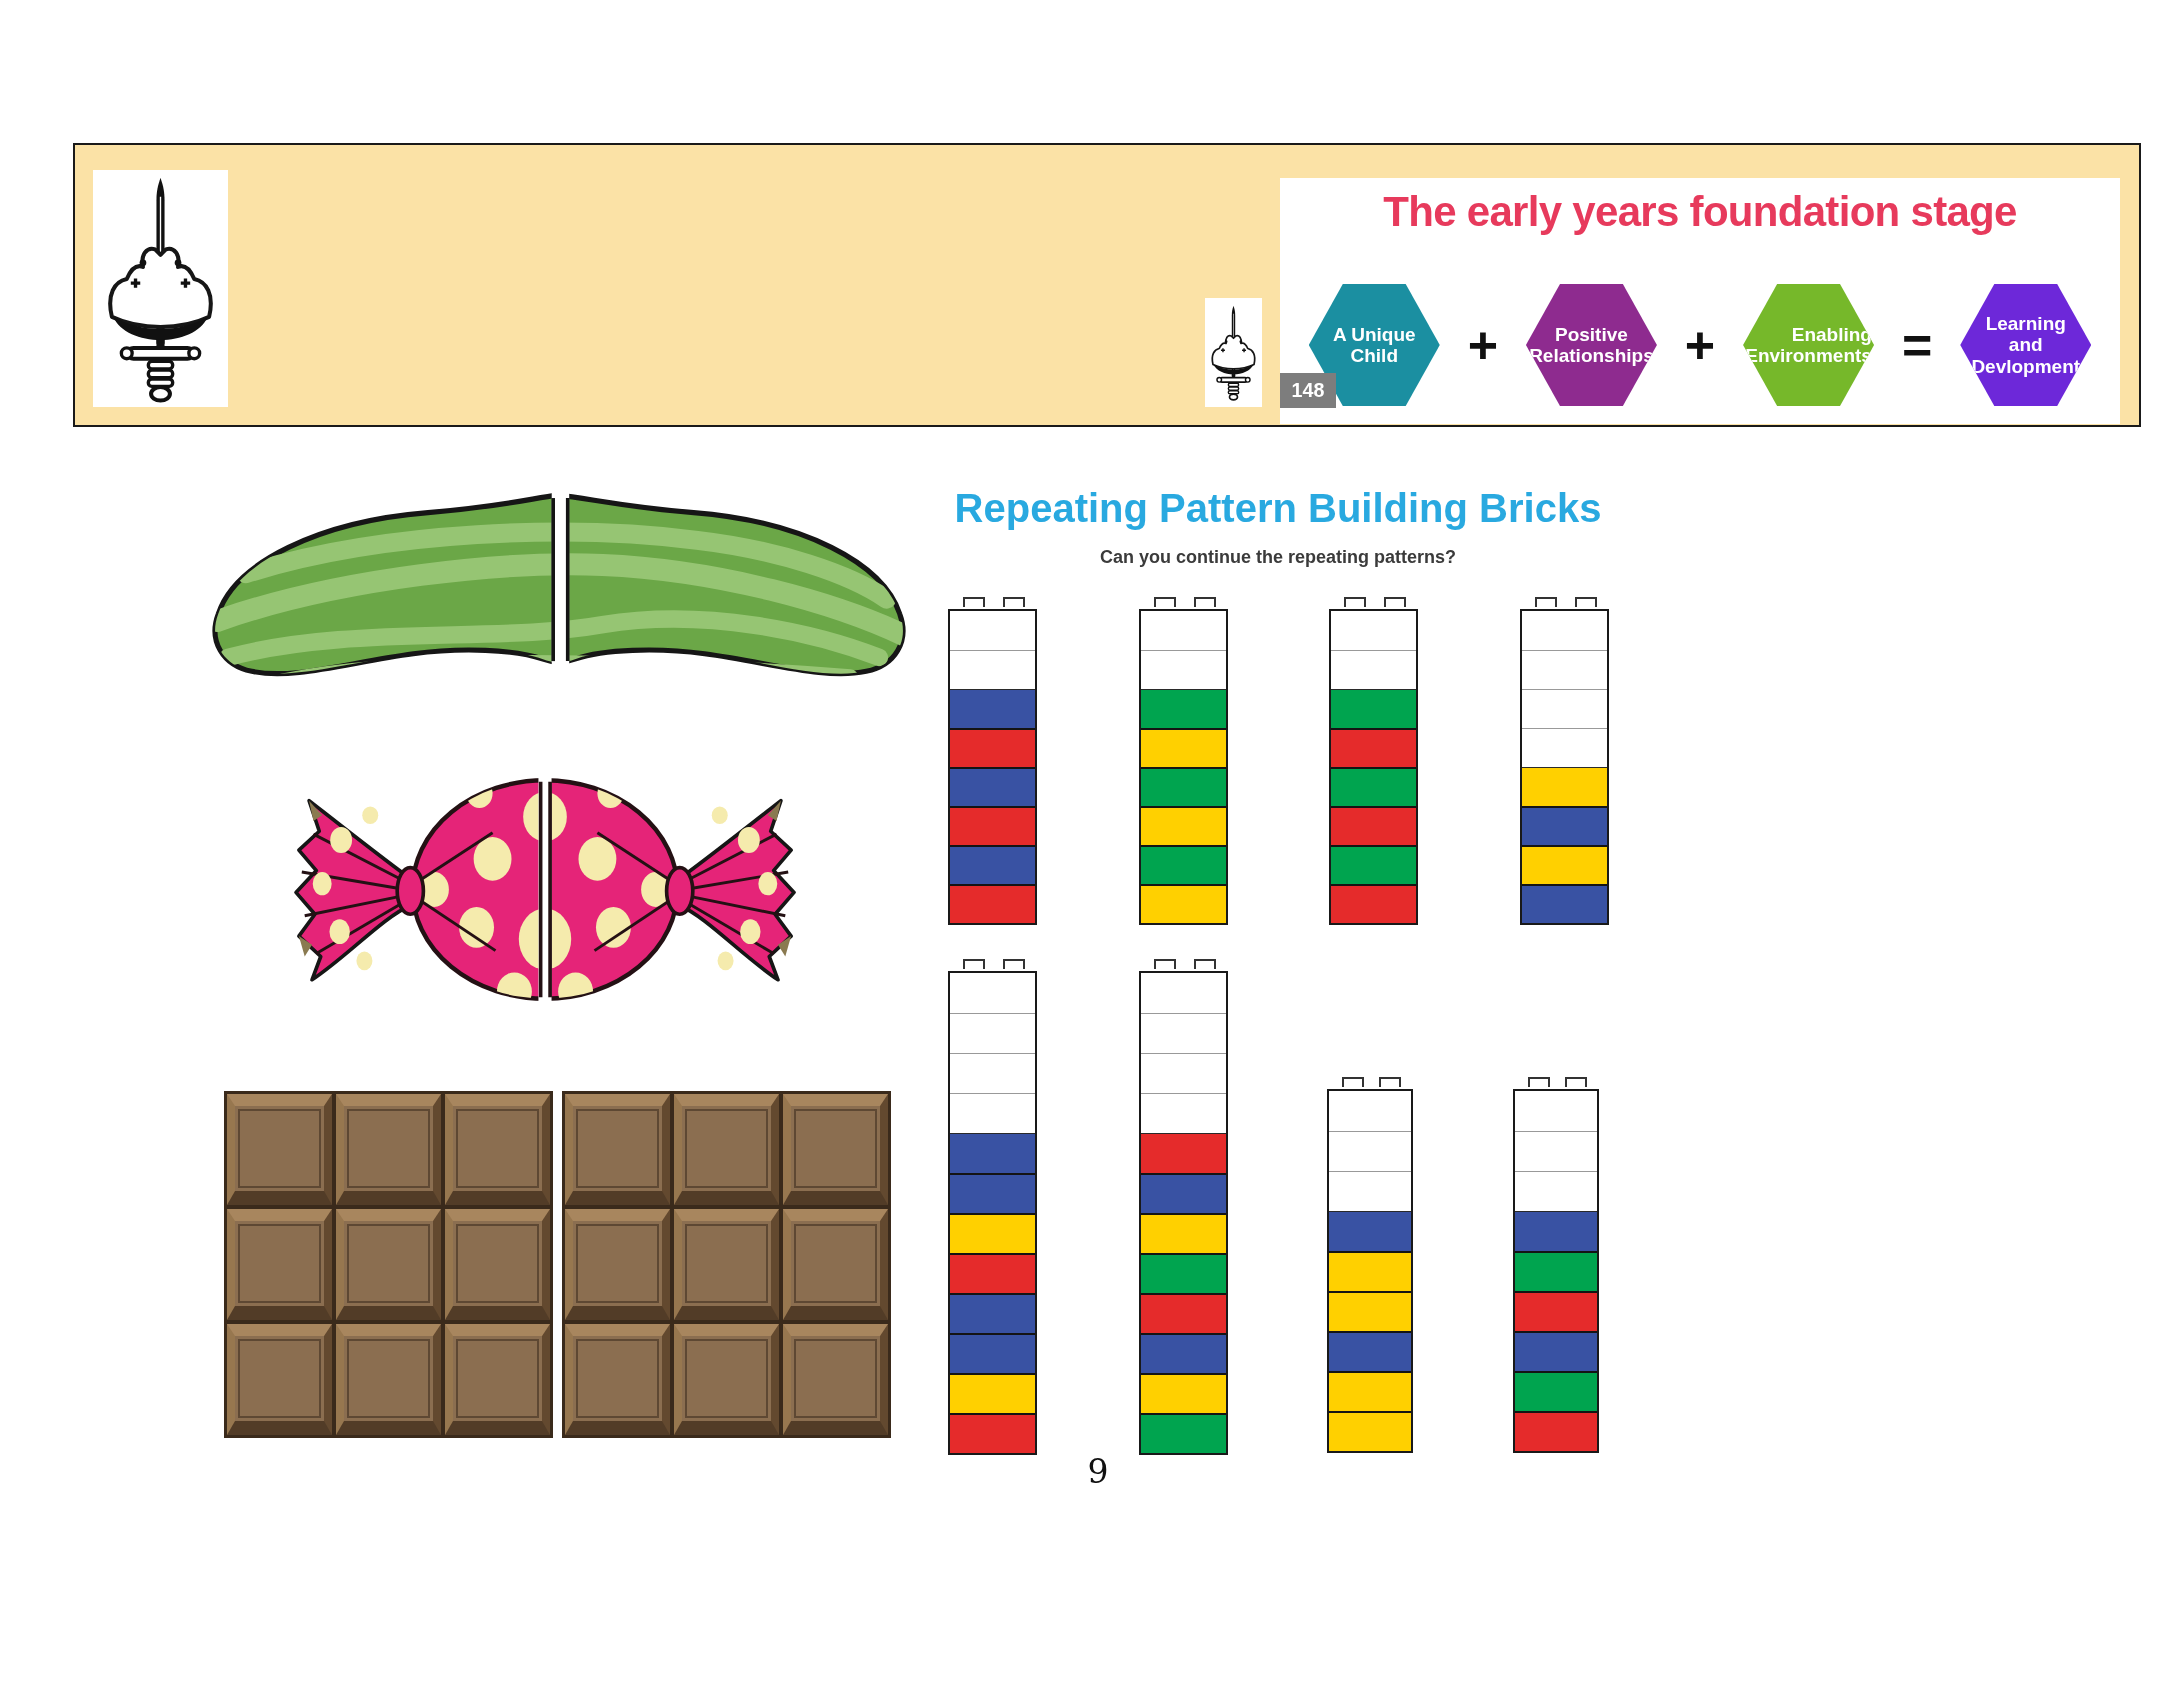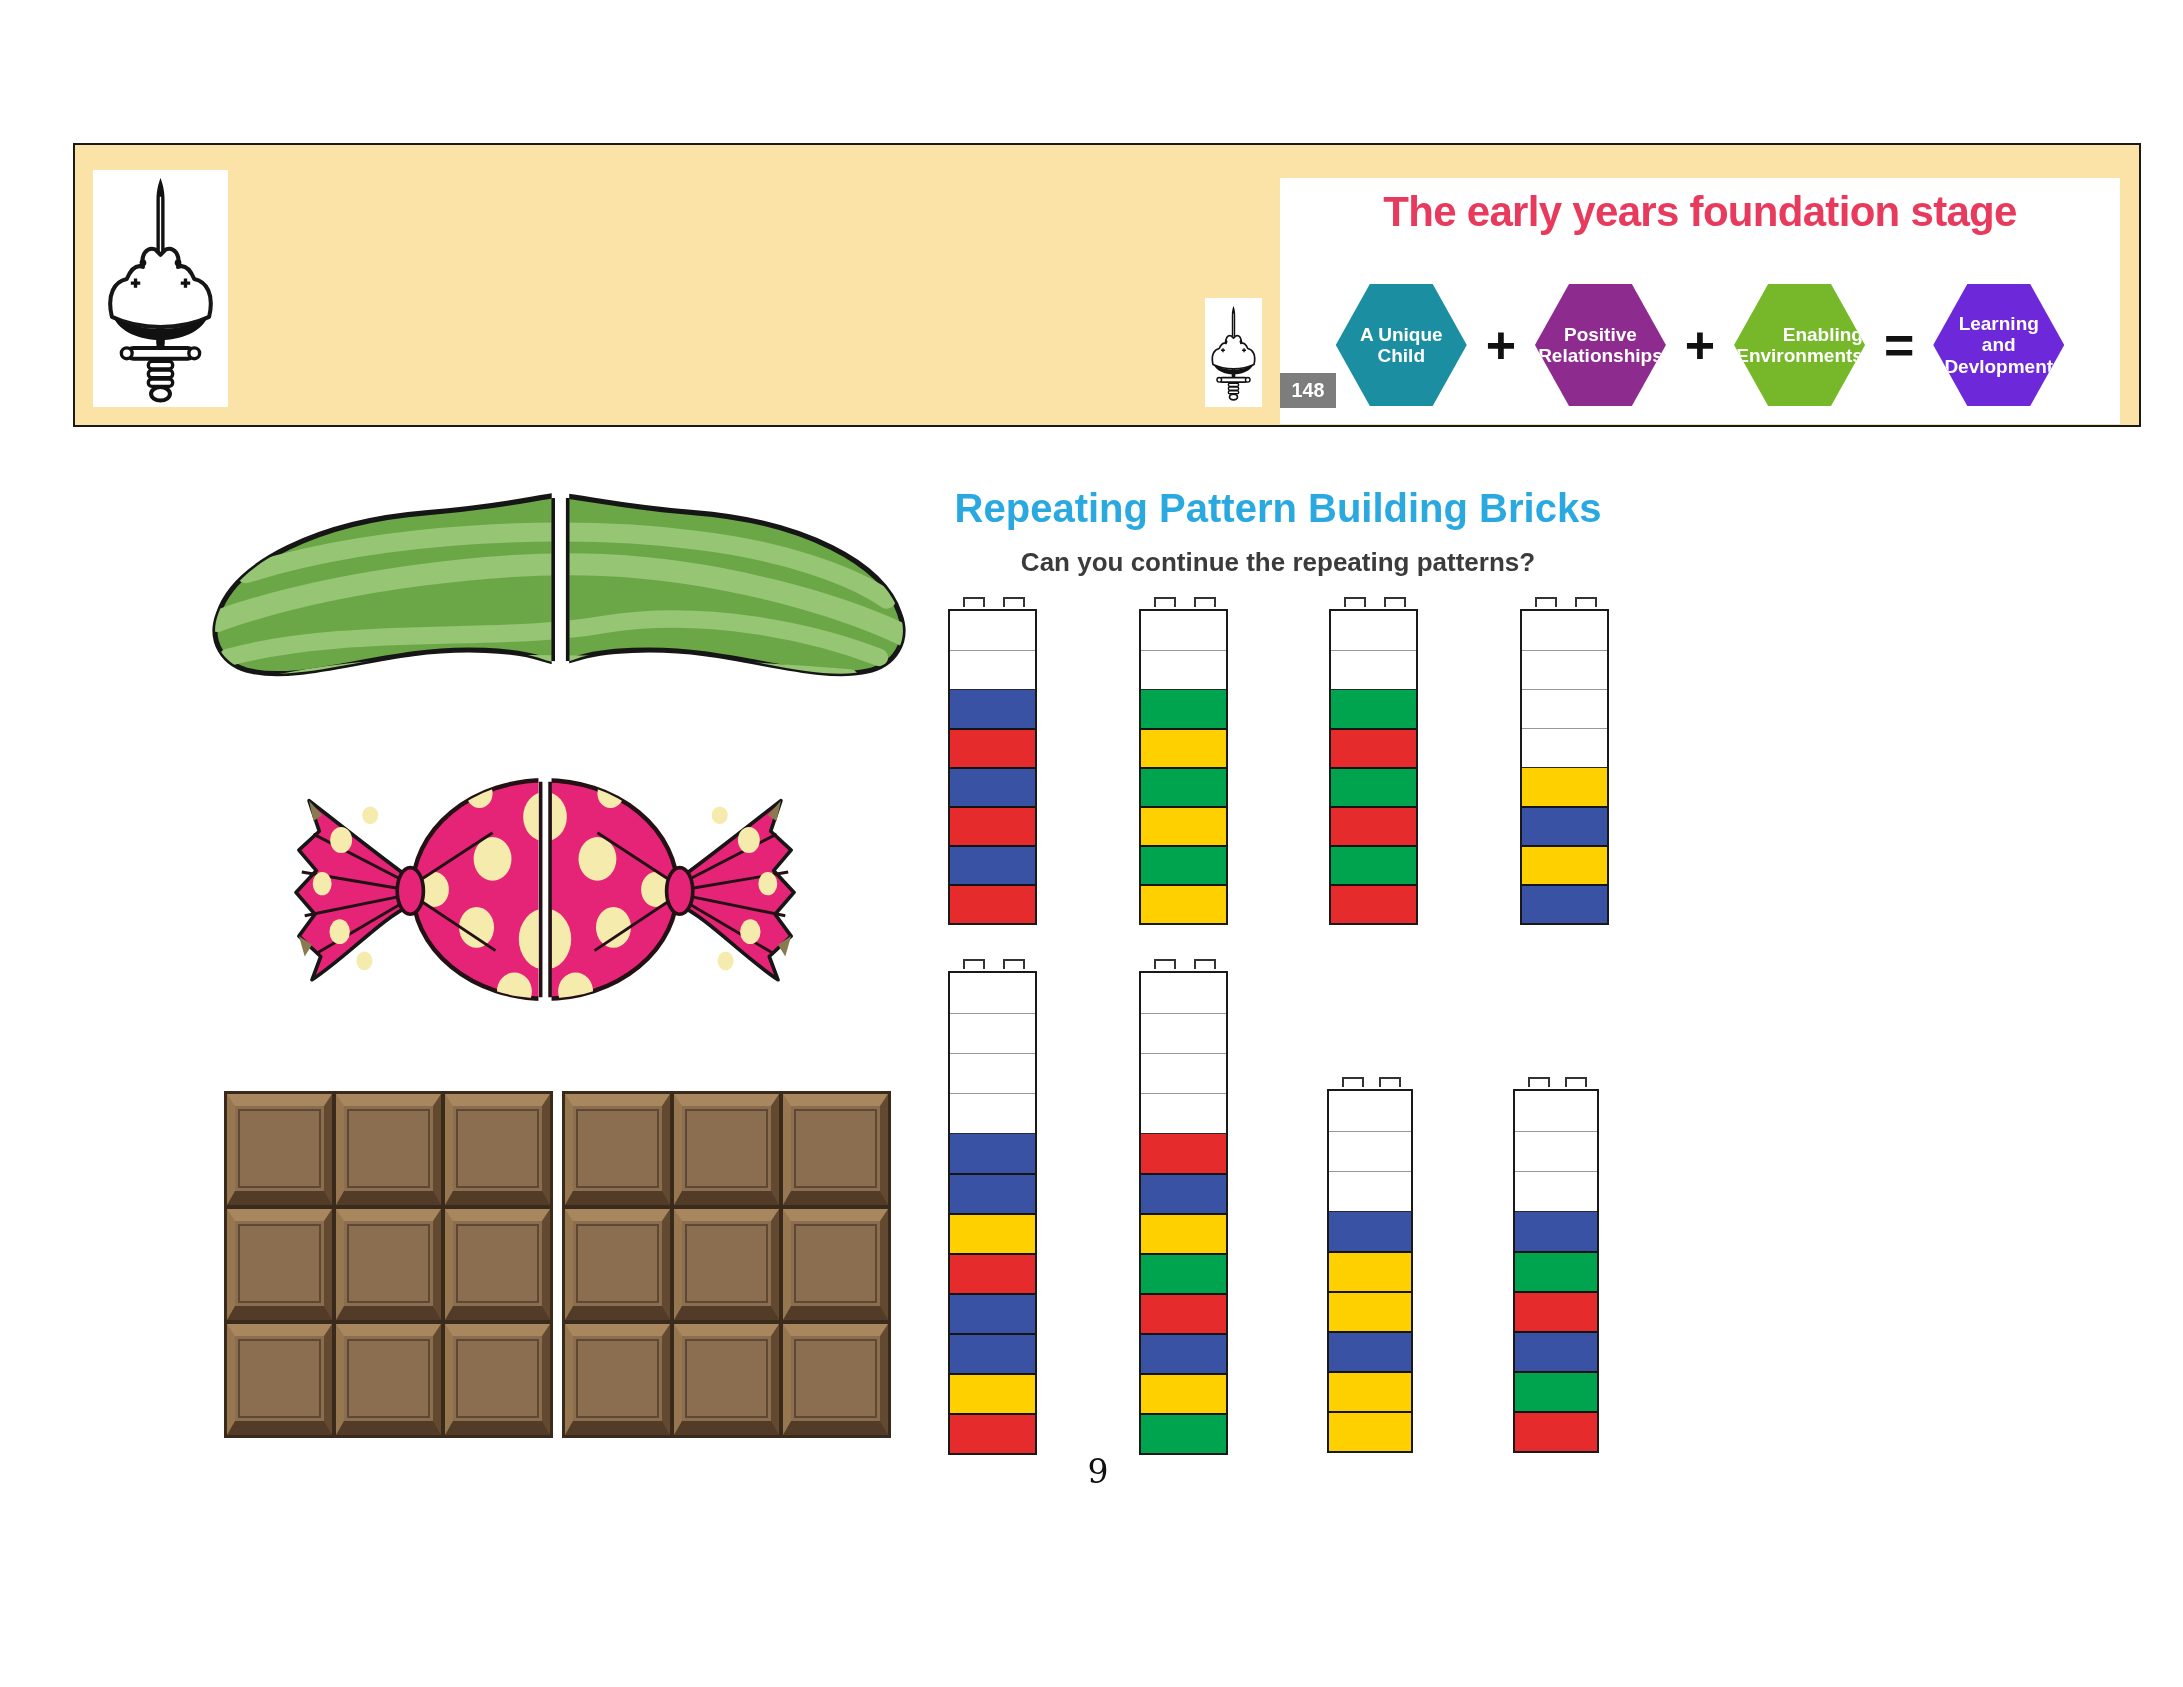--- a/index.html
+++ b/index.html
@@ -15,33 +15,33 @@
                  font-family:"DejaVu Serif",serif;font-style:italic;
                  font-size:39px;line-height:1.55;letter-spacing:0.7px;}
   .mini-logo-box{position:absolute;left:1130px;top:153px;width:57px;height:109px;background:#fff;}
   .mini-logo-box svg{width:100%;height:100%;}
 
   
   .eyfs{position:absolute;right:19px;top:33px;width:840px;height:246px;background:#fff;}
   .eyfs-title{margin-top:10.2px;text-align:center;font-weight:bold;font-size:42px;
               letter-spacing:-0.7px;color:#e73a5c;}
   .hex-row{position:absolute;left:0;right:0;top:106px;display:flex;align-items:center;
-           justify-content:center;gap:16px;}
+           justify-content:center;gap:25px;}
   .hex{width:131px;height:122px;clip-path:polygon(26% 0,74% 0,100% 50%,74% 100%,26% 100%,0 50%);
        display:flex;align-items:center;justify-content:center;text-align:center;color:#fff;
        font-weight:bold;font-size:19px;line-height:1.12;padding:0 22px;box-sizing:border-box;}
   .op{font-size:52px;font-weight:bold;color:#111;padding:0 2.9px;}
   .eyfs-badge{position:absolute;left:0;top:195px;background:#7d7d7d;color:#fff;
               font-size:19.7px;font-weight:bold;padding:5.8px 11.6px;}
 
   
   .ws-title{position:absolute;left:914px;top:486px;width:728px;text-align:center;
             font-size:40px;font-weight:bold;letter-spacing:0px;}
   .ws-subtitle{position:absolute;left:914px;top:547px;width:728px;text-align:center;
-               font-size:26px;font-weight:bold;color:#3b3b3b;}
+               font-size:18px;font-weight:bold;color:#3b3b3b;}
 
   
   .tower{position:absolute;}
   .studs{height:9.5px;display:flex;justify-content:space-between;padding:0 11.6px 0 14.6px;}
   .stud{width:22px;height:9.5px;border:2.2px solid #333;border-bottom:none;
         box-sizing:border-box;background:#fff;}
   .tower-body{margin-top:2.9px;border:2.2px solid #191919;background:#fff;}
   .cell{box-sizing:border-box;}
 
   

